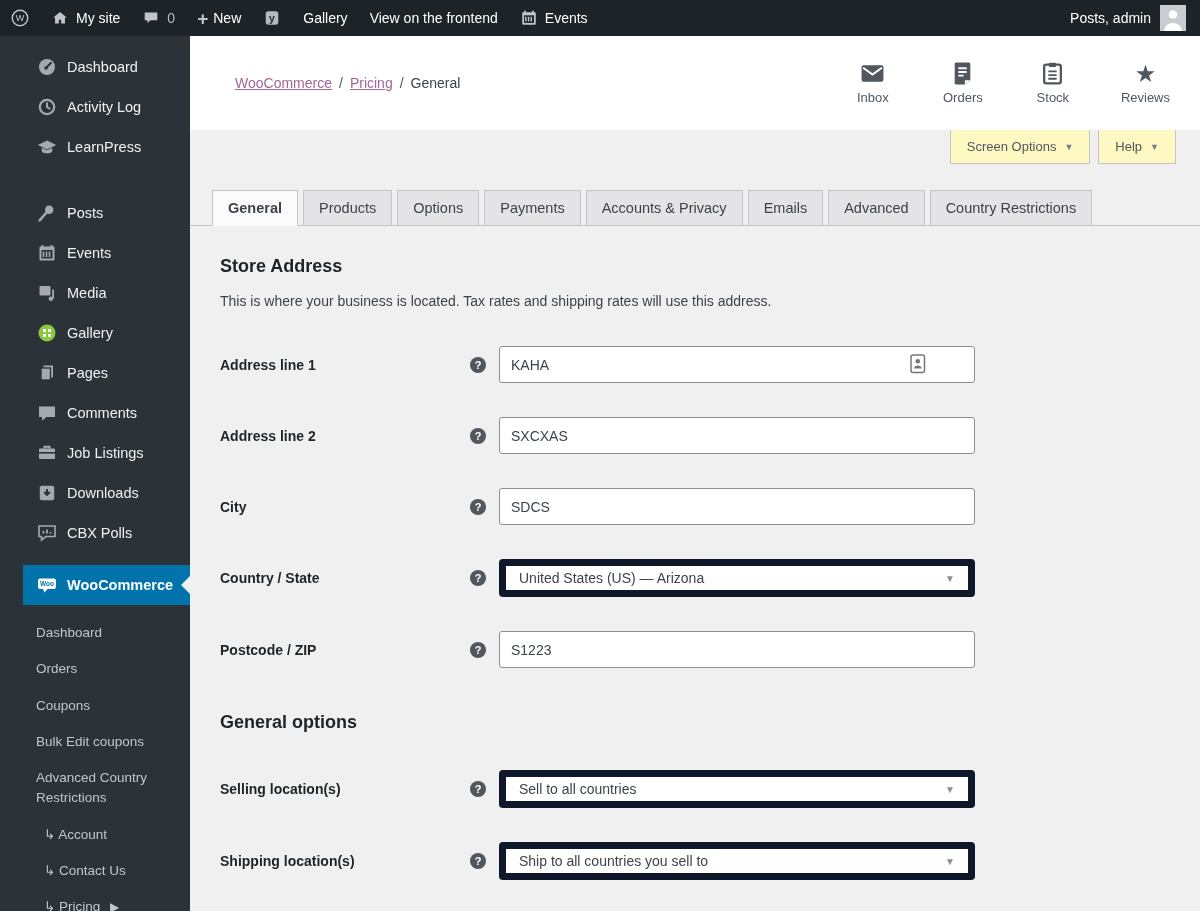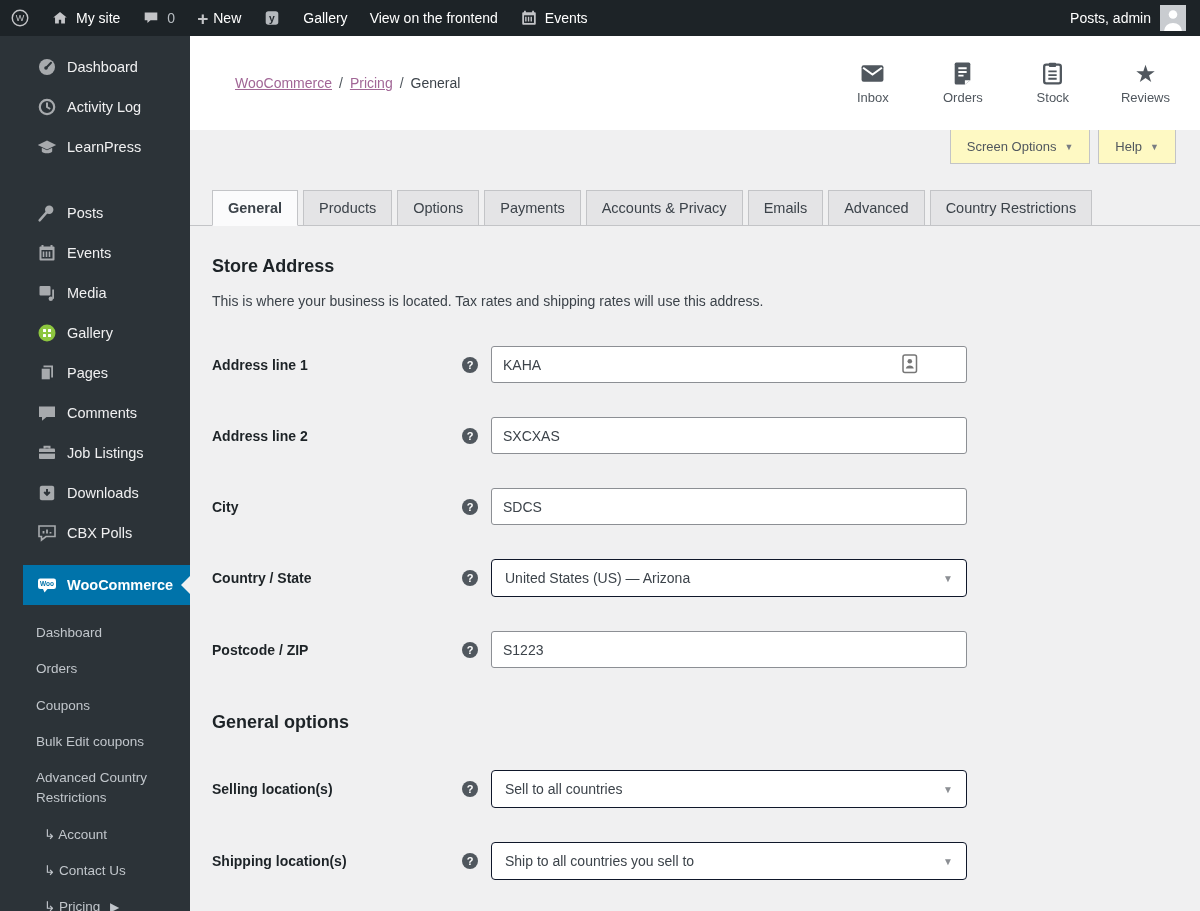--- a/index.html
+++ b/index.html
@@ -50,34 +50,34 @@
   .tb-tab { background:#fef9c3; border:1px solid #c3c4c7; border-top:none; padding:0 16px;
     font-size:13px; color:#50575e; display:flex; align-items:center; gap:8px; cursor:pointer; height:34px; }
   .tb-arrow { font-size:9px; color:#787c82; }
 
   .tabs-row { display:flex; align-items:flex-end; padding-left:22px; margin-top:24px;
     border-bottom:1px solid #c3c4c7; }
   .nav-tab { padding:9px 15px; margin:0 5px -1px 0; border:1px solid #c3c4c7; background:#e4e4e6;
     color:#3c434a; font-size:14.5px; cursor:pointer; white-space:nowrap; }
   .nav-tab.active { background:#fbfbfc; border-bottom-color:#fbfbfc; font-weight:bold; }
 
-  .section { padding-left:22px; }
+  .section { padding-left:22px;margin-left:8px; }
   .section-heading { font-size:18px; font-weight:bold; color:#1d2327; margin:30px 0 0; }
   .section-desc { font-size:14px; color:#3c434a; margin:16px 0 0; }
   .form { margin-top:37px; }
   .field-row { display:flex; align-items:center; margin-bottom:34px; }
   .field-label { width:250px; flex-shrink:0; font-size:14px; font-weight:bold; color:#1d2327; }
   .help-tip { width:16px; height:16px; border-radius:50%; background:#50575e; color:#fff;
     font-size:11px; font-weight:bold; display:flex; align-items:center; justify-content:center;
     flex-shrink:0; margin-right:13px; cursor:help; }
   .input-wrap { position:relative; width:436px; }
   .text-input { width:476px; height:37px; border:1px solid #8c8f94; border-radius:3px;
     padding:0 38px 0 11px; font-size:14px; color:#3c434a; background:#fff; }
   .autofill-icon { position:absolute; right:9px; top:8px; width:16px; height:20px; cursor:pointer; }
-  .select-box { width:476px; height:38px; border:1px solid #0f172a; border-radius:4px; background:#fff;
+  .select-box { width:476px; height:38px; border:7px solid #0f172a; border-radius:4px; background:#fff;
     display:flex; align-items:center; justify-content:space-between; padding:0 13px; font-size:14px;
     color:#3c434a; cursor:pointer;gap:36px; }
   .sel-arrow { color:#8c8f94; font-size:10px; }
   .heading-gap { margin-top:44px; }
 </style>
 </head>
 <body>
 
 <div class="admin-bar">
   <div class="ab-item">

